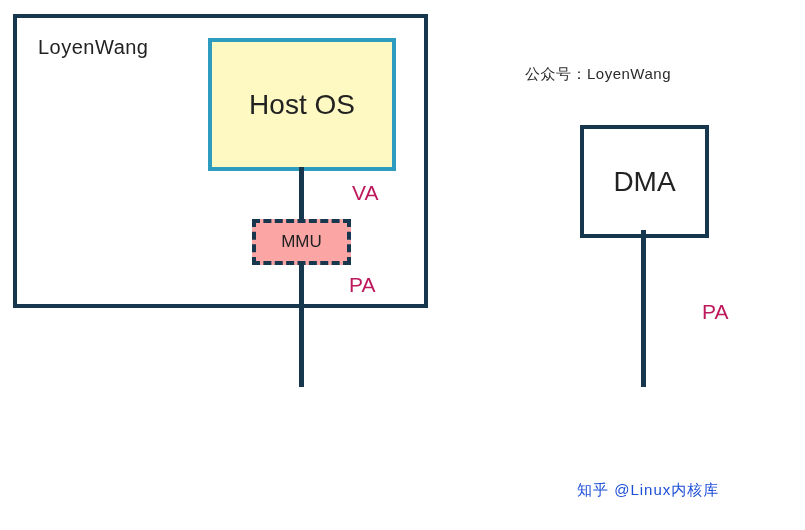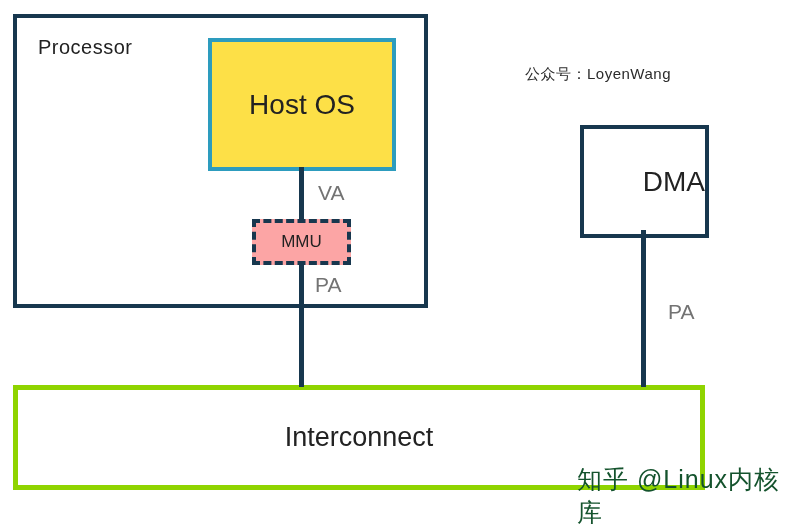--- a/index.html
+++ b/index.html
@@ -28,41 +28,41 @@
   .processor-label {
     left: 38px; top: 36px;
     font-size: 20px;
     color: #222222;
     letter-spacing: 0.5px;
   }
   .hostos-box {
     left: 208px; top: 38px;
     width: 180px; height: 125px;
     border: 4px solid #2d9cbe;
-    background: #fde047;
+    background: #fef9c3;
     display: flex; align-items: center; justify-content: center;
     font-size: 28px;
     color: #222222;
   }
   .mmu-box {
     left: 252px; top: 219px;
     width: 91px; height: 38px;
     border: 4px dashed #17374e;
     background: #fca5a5;
     display: flex; align-items: center; justify-content: center;
     font-size: 17px;
     color: #222222;
     z-index: 3;
   }
   .dma-box {
     left: 580px; top: 125px;
     width: 121px; height: 105px;
     border: 4px solid #17374e;
     background: #ffffff;
-    display: flex; align-items: center; justify-content: flex-end;
+    display: flex; align-items: center; justify-content: center;
     font-size: 28px;
     color: #222222;
   }
   .interconnect-box {
     left: 13px; top: 385px;
     width: 682px; height: 95px;
     border: 5px solid #8fd400;
     background: #ffffff;
     display: flex; align-items: center; justify-content: center;
     font-size: 27px;
@@ -76,50 +76,51 @@
     background: #17374e;
     z-index: 2;
   }
   .line-va   { left: 299px; top: 167px; height: 52px; }
   .line-pa   { left: 299px; top: 257px; height: 130px; }
   .line-dma  { left: 641px; top: 230px; height: 157px; }
 
   
   .edge-label {
     font-size: 21px;
-    color: #737373;
+    color: #be185d;
     z-index: 4;
+    margin-left: 34px;
   }
   .va-label      { left: 318px; top: 181px; }
   .pa-left-label { left: 315px; top: 273px; }
   .pa-right-label{ left: 668px; top: 300px; }
 
   
   .wechat-note {
     left: 525px; top: 65px;
     font-size: 15px;
     color: #2b2b2b;
     letter-spacing: 0.5px;
     z-index: 4;
   }
   .watermark {
-    left: 577px; top: 463px;
-    font-size: 25px;
-    color: #14532d;
+    left: 577px; top: 481px;
+    font-size: 15px;
+    color: #1d4ed8;
     letter-spacing: 1px;
     z-index: 5;
   }
 </style>
 </head>
 <body>
 
 <div id="canvas">
 
   <div class="abs processor-box"></div>
-  <div class="abs processor-label">Processor</div>
+  <div class="abs processor-label">LoyenWang</div>
 
   <div class="abs hostos-box">
     <span>Host OS</span>
   </div>
 
   <div class="abs vline line-va"></div>
   <div class="abs edge-label va-label">VA</div>
 
   <div class="abs mmu-box">
     <span>MMU</span>
@@ -128,20 +129,17 @@
   <div class="abs vline line-pa"></div>
   <div class="abs edge-label pa-left-label">PA</div>
 
   <div class="abs dma-box">
     <span>DMA</span>
   </div>
 
   <div class="abs vline line-dma"></div>
   <div class="abs edge-label pa-right-label">PA</div>
 
-  <div class="abs interconnect-box">
-    <span>Interconnect</span>
-  </div>
 
   <div class="abs wechat-note">公众号：LoyenWang</div>
   <div class="abs watermark">知乎 @Linux内核库</div>
 
 </div>
 
 </body></html>

